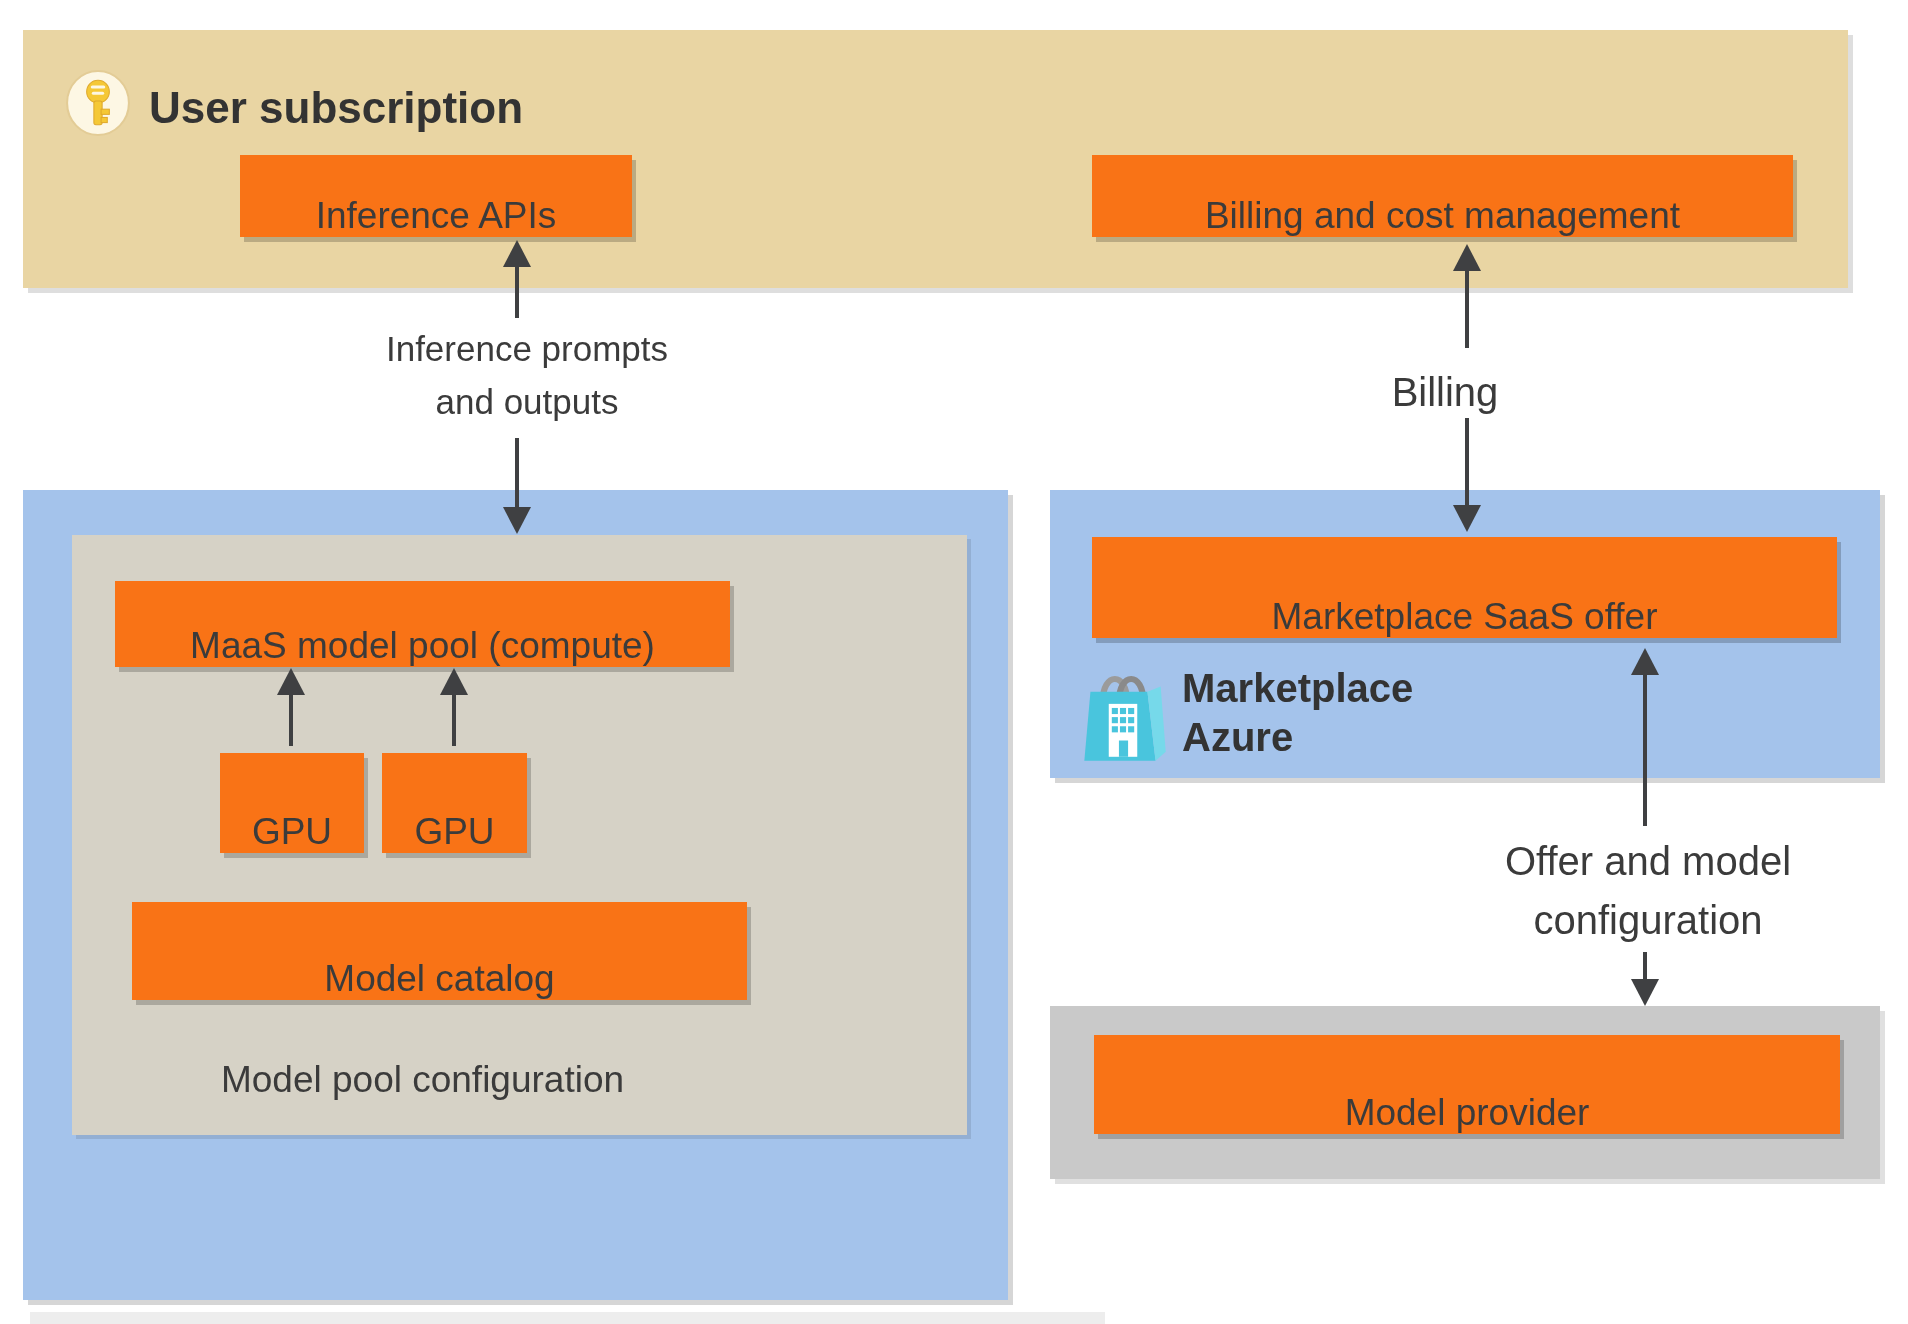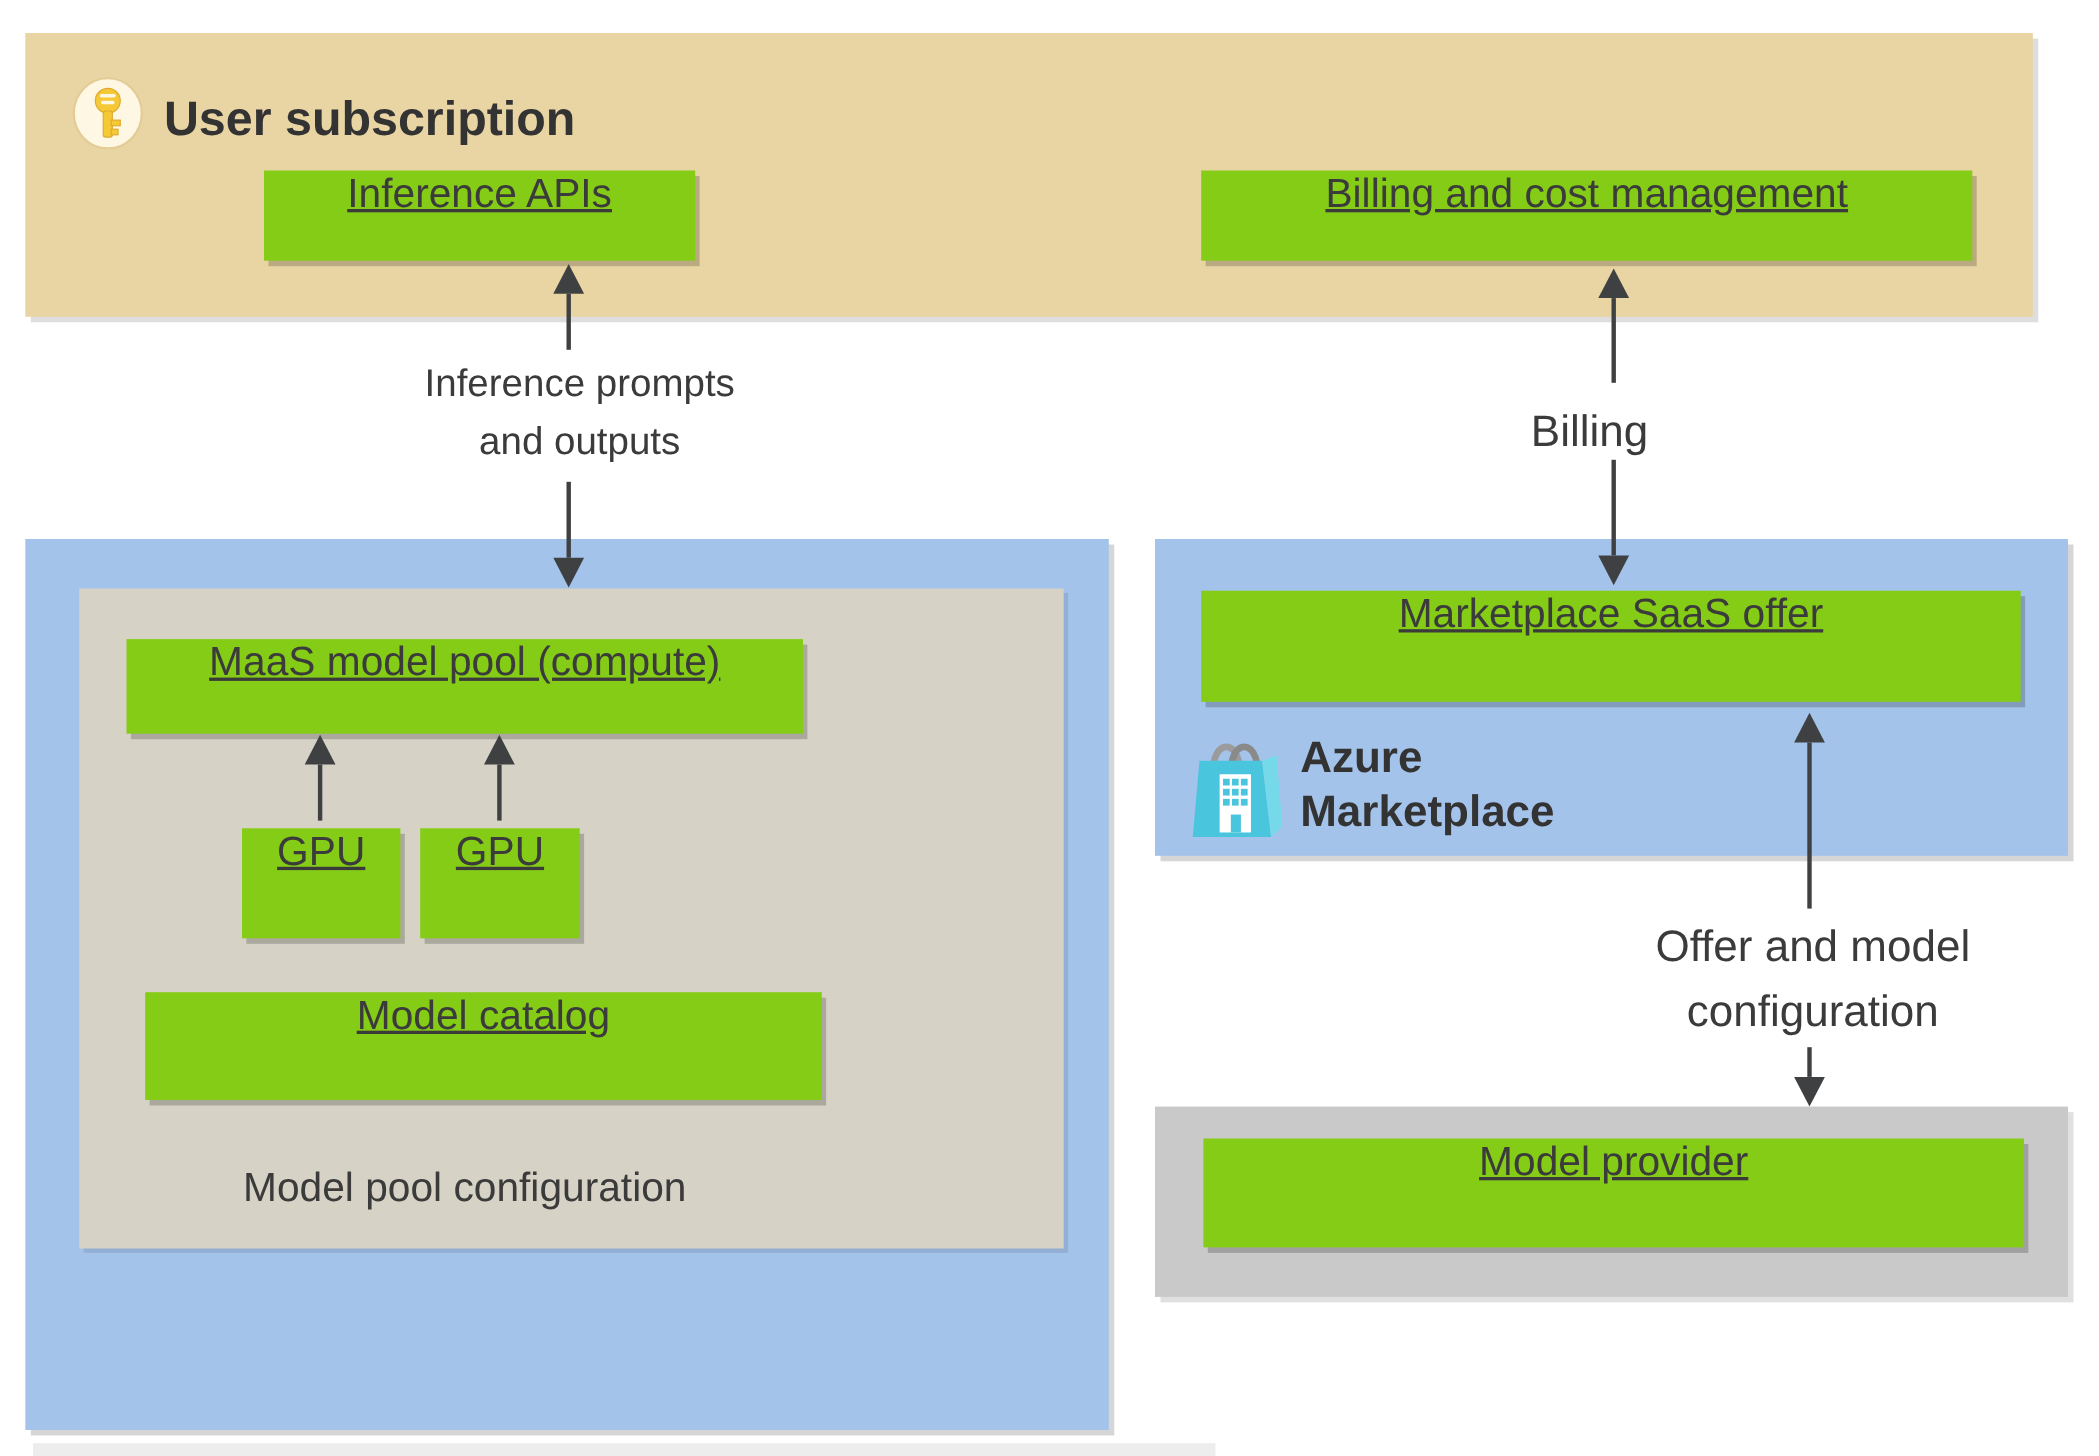--- a/index.html
+++ b/index.html
@@ -5,23 +5,23 @@
   html,body { margin:0; padding:0; background:#ffffff; }
   body { font-family:"Liberation Sans", sans-serif; color:#3b3b3b; }
   .canvas { position:relative; width:1908px; height:1324px; background:#ffffff; overflow:hidden;padding-left:16px; }
 
   .panel { position:absolute; }
   .panel-tan  { background:var(--tan,#e9d5a3);  box-shadow:5px 5px 0 rgba(0,0,0,0.13); }
   .panel-blue { background:var(--blue,#a4c3eb); box-shadow:5px 5px 0 rgba(0,0,0,0.16); }
   .panel-warm { background:var(--warm-gray,#d6d2c6); box-shadow:4px 4px 0 rgba(0,0,0,0.10); }
   .panel-gray { background:var(--neutral-gray,#c9c9c9); box-shadow:5px 5px 0 rgba(0,0,0,0.12); }
 
-  .white-box { position:absolute; background:#84cc16; box-shadow:4px 5px 0 rgba(0,0,0,0.20);
-               display:flex; align-items:flex-start; justify-content:center;
-               font-size:37px; color:var(--text,#3b3b3b); white-space:nowrap;text-decoration:underline; }
+  .white-box { position:absolute; background:#f97316; box-shadow:4px 5px 0 rgba(0,0,0,0.20);
+               display:flex; align-items:flex-end; justify-content:center;
+               font-size:37px; color:var(--text,#3b3b3b); white-space:nowrap; }
 
   .flow-label { position:absolute; text-align:center; font-size:40px; line-height:56px;
                 color:var(--text,#3b3b3b); }
 
   .hdr { position:absolute; display:flex; align-items:center; gap:18px;
          font-weight:bold; color:#333333; }
 
   .arrow { position:absolute; display:flex; flex-direction:column; align-items:center; width:36px; }
   .arrow .shaft { width:4px; background:var(--arrow,#3f4042); }
   .head-up   { width:0; height:0; border-left:14px solid transparent; border-right:14px solid transparent;
@@ -147,22 +147,22 @@
         <rect x="31" y="63" width="6" height="6" fill="#49c5dd"></rect>
           <rect x="39" y="63" width="6" height="6" fill="#49c5dd"></rect>
           <rect x="47" y="63" width="6" height="6" fill="#49c5dd"></rect>
         <rect x="31" y="72" width="6" height="6" fill="#49c5dd"></rect>
           <rect x="39" y="72" width="6" height="6" fill="#49c5dd"></rect>
           <rect x="47" y="72" width="6" height="6" fill="#49c5dd"></rect>
         <rect x="38" y="86" width="9" height="16" fill="#49c5dd"></rect>
       </svg>
     </span>
     <span class="mp-title">
+      <div>Marketplace</div>
       <div>Azure</div>
-      <div>Marketplace</div>
     </span>
   </div>
 
   <div id="provider-panel" class="panel panel-gray"></div>
   <div id="provider-box" class="white-box">
     <span>Model provider</span>
   </div>
 
   <div id="bottom-strip"></div>
 

